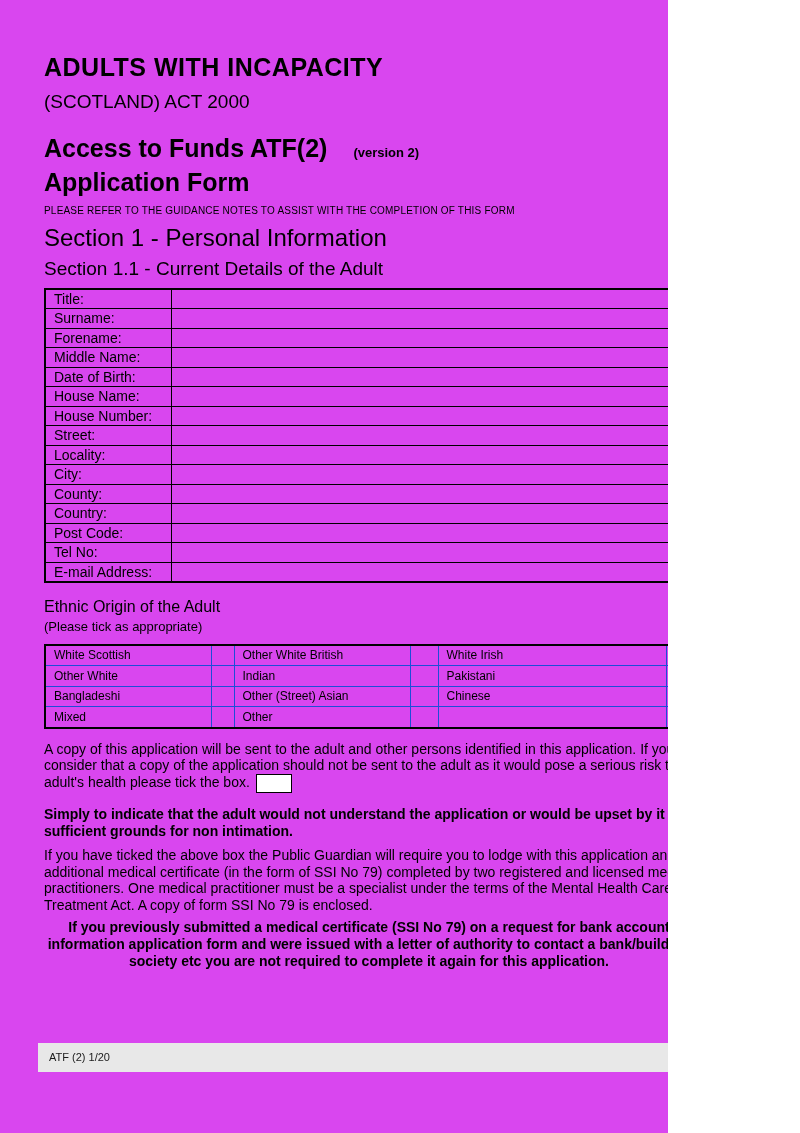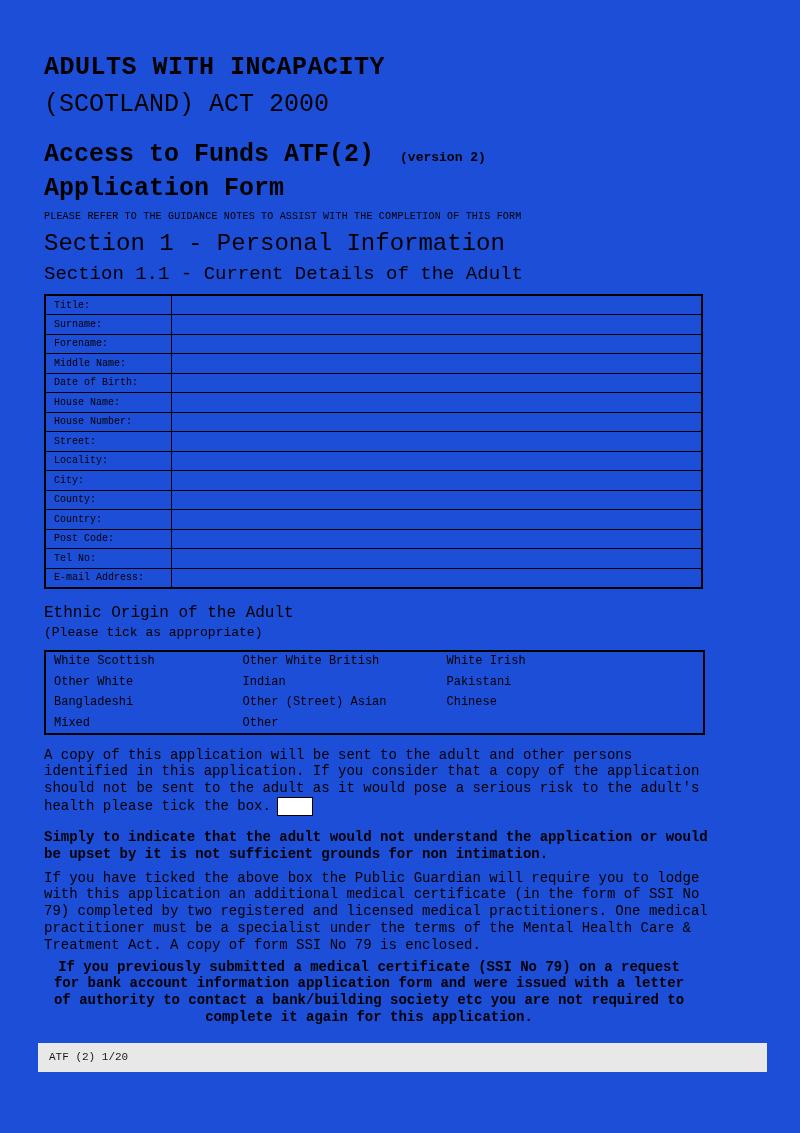--- a/index.html
+++ b/index.html
@@ -1,49 +1,49 @@
 <!DOCTYPE html>
 <html><head>
 <meta charset="utf-8">
 <style>
   * { box-sizing: border-box; margin: 0; padding: 0; }
   html, body { background: #ffffff; }
   .page {
     position: relative;
-    width: 800px;
+    width: 668px;
     height: 1133px;
-    background: #1d4ed8;
+    background: #d946ef;
     color: #000000;
-    font-family: Liberation Mono, monospace;
+    font-family: Liberation Sans, sans-serif;
     overflow: hidden;
   }
   .content {
     padding-top: 55px;
     padding-left: 44px;
     width: 724px;
   }
   .t1 { font-size: 25px; font-weight: bold; line-height: 1; letter-spacing: 0.5px; }
-  .t2 { font-size: 25px; font-weight: normal; line-height: 1; margin-top: 12px; }
+  .t2 { font-size: 19px; font-weight: normal; line-height: 1; margin-top: 12px; }
   .t3 { font-size: 25px; font-weight: bold; line-height: 1; margin-top: 25px; }
   .t3 .version { font-size: 13px; font-weight: bold; margin-left: 26px; }
   .t4 { font-size: 25px; font-weight: bold; line-height: 1; margin-top: 9px; }
   .guidance { font-size: 10px; font-weight: normal; line-height: 1; margin-top: 11px; letter-spacing: 0.2px; }
   .s1 { font-size: 24px; font-weight: normal; line-height: 1; margin-top: 10px; }
   .s2 { font-size: 19px; font-weight: normal; line-height: 1; margin-top: 9px; }
 
   table { border-collapse: collapse; table-layout: fixed; }
   .details-table {
     width: 659px;
     margin-top: 10px;
     border: 2px solid #000;
   }
   .details-table td {
     border: 1px solid #000;
     height: 19.5px;
-    font-size: 10px;
+    font-size: 14px;
     padding: 0 0 0 8px;
     vertical-align: middle;
     overflow: hidden;
   }
   .details-table td.lbl { width: 126px; }
 
   .eth-h { font-size: 16px; font-weight: normal; line-height: 1; margin-top: 16px; }
   .eth-sub { font-size: 13px; line-height: 1; margin-top: 5px; }
   .ethnic-table {
     width: 659px;

